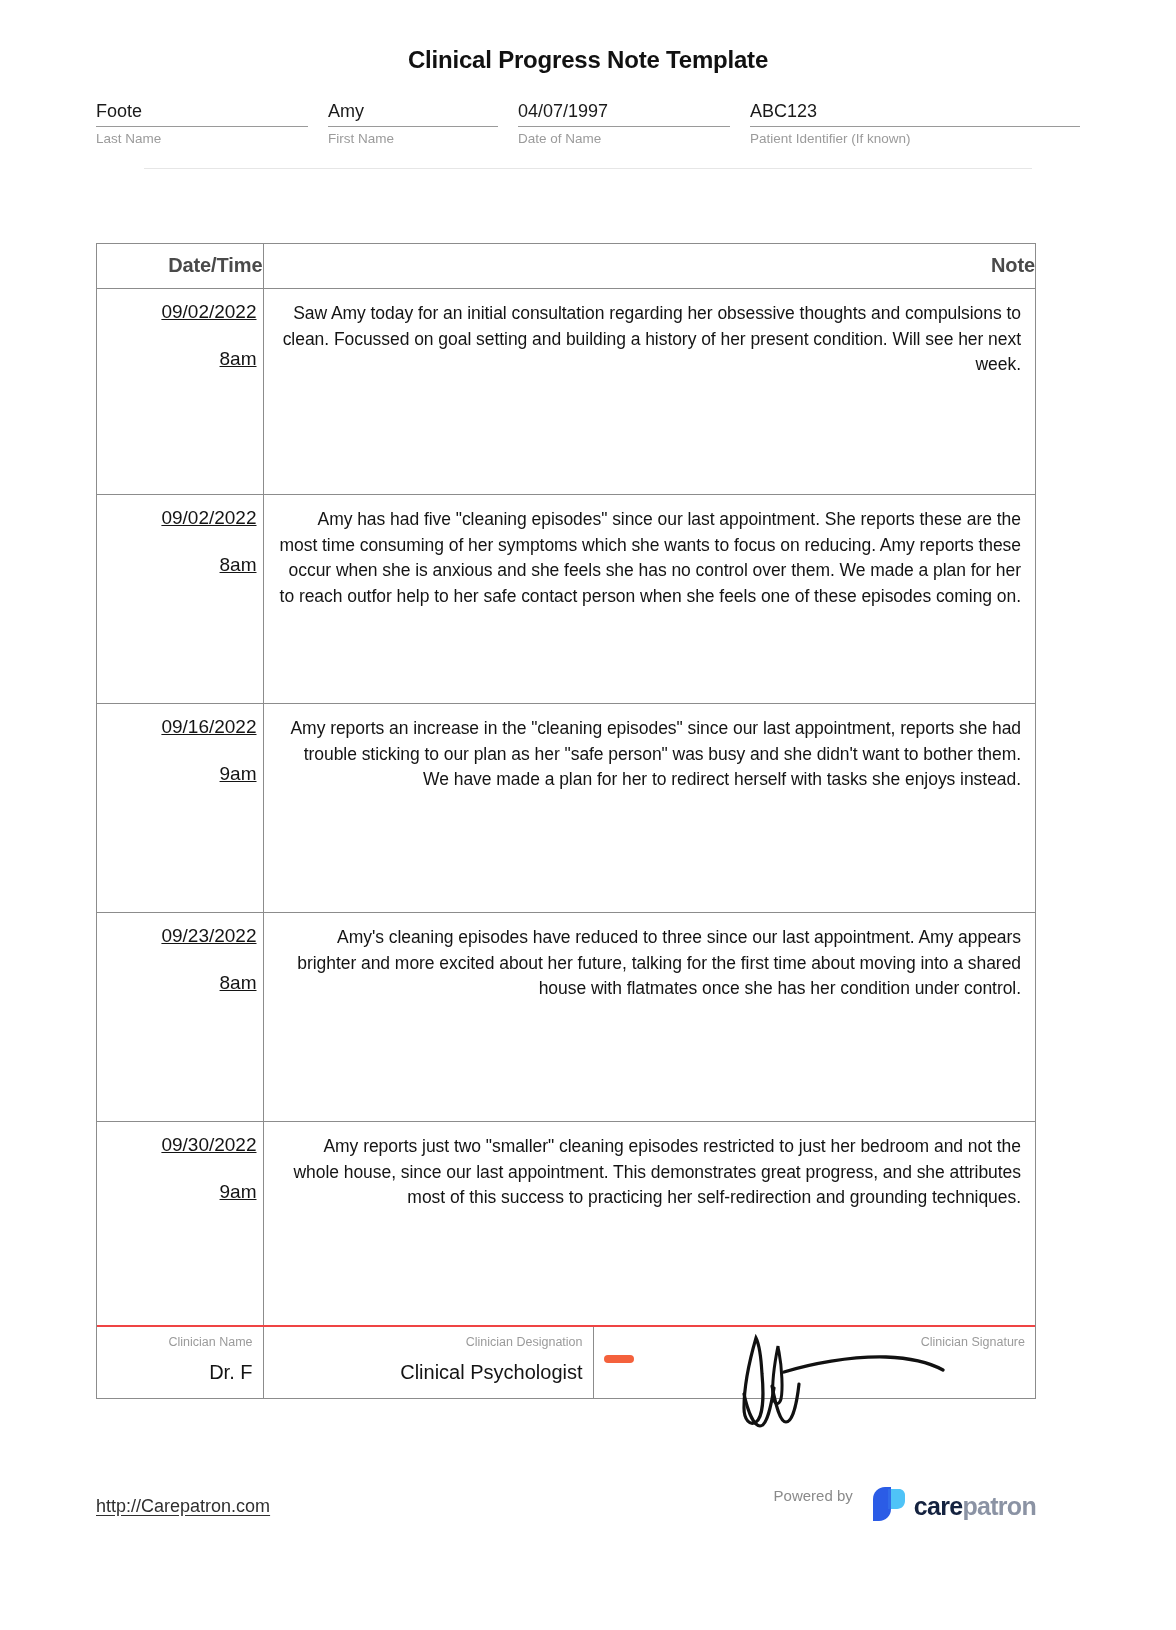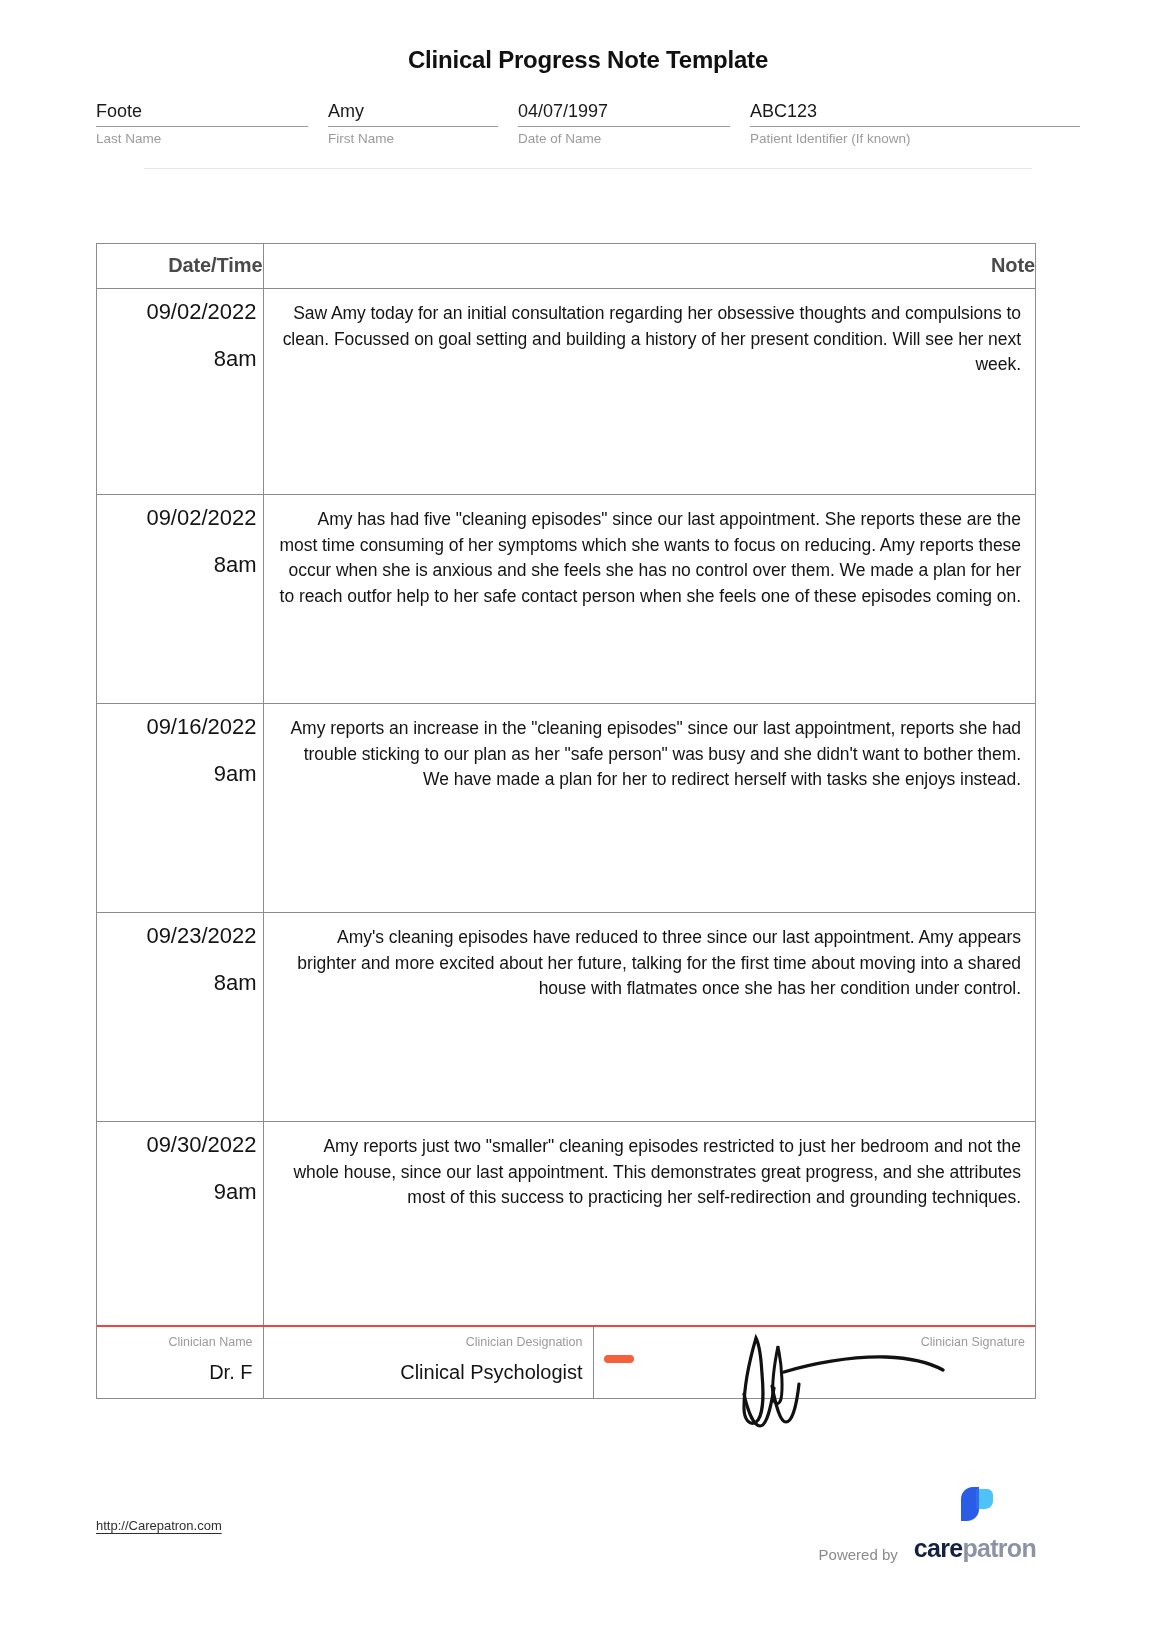--- a/index.html
+++ b/index.html
@@ -81,24 +81,25 @@
 
   th.th-cell {
     font-size: 20px;
     font-weight: bold;
     color: #4a4a4a;
     padding: 10px 0 11px 12px;
     letter-spacing: -0.1px;
   }
 
   td.date-cell {
-    font-size: 22px;
+    font-size: 19px;
     color: #141414;
     padding: 12px 6px 0 10px;
     line-height: 21px;
+    text-decoration: underline;
   }
   td.date-cell .dt-time { display: block; margin-top: 26px; }
 
   td.note-cell {
     font-size: 17.5px;
     color: #141414;
     line-height: 25.5px;
     padding: 12px 14px 10px 12px;
     letter-spacing: -0.05px;
   }
@@ -146,28 +147,28 @@
   .page-footer {
     position: absolute;
     left: 96px;
     top: 1487px;
     width: 940px;
     display: flex;
     align-items: center;
     justify-content: space-between;
   }
   .site-link {
-    font-size: 13px;
+    font-size: 18px;
     color: #2f2f2f;
     text-decoration: underline;
     text-underline-offset: 3px;
   }
-  .powered-wrap { display: flex; align-items: flex-end; gap: 16px; }
+  .powered-wrap { display: flex; align-items: flex-start; gap: 16px; }
   .powered-by { font-size: 15px; color: #8a8a8a; }
-  .brand { display: flex; align-items: center; gap: 9px; flex-direction: column; }
+  .brand { display: flex; align-items: center; gap: 9px; }
   .brand-wordmark { font-size: 25px; font-weight: bold; letter-spacing: -0.7px; }
   .wm-care { color: #14223f; }
   .wm-patron { color: #8b93a4; font-weight: bold; }
 </style>
 </head>
 <body>
 
 <div class="page">
 
   <div class="doc-title">Clinical Progress Note Template</div>

